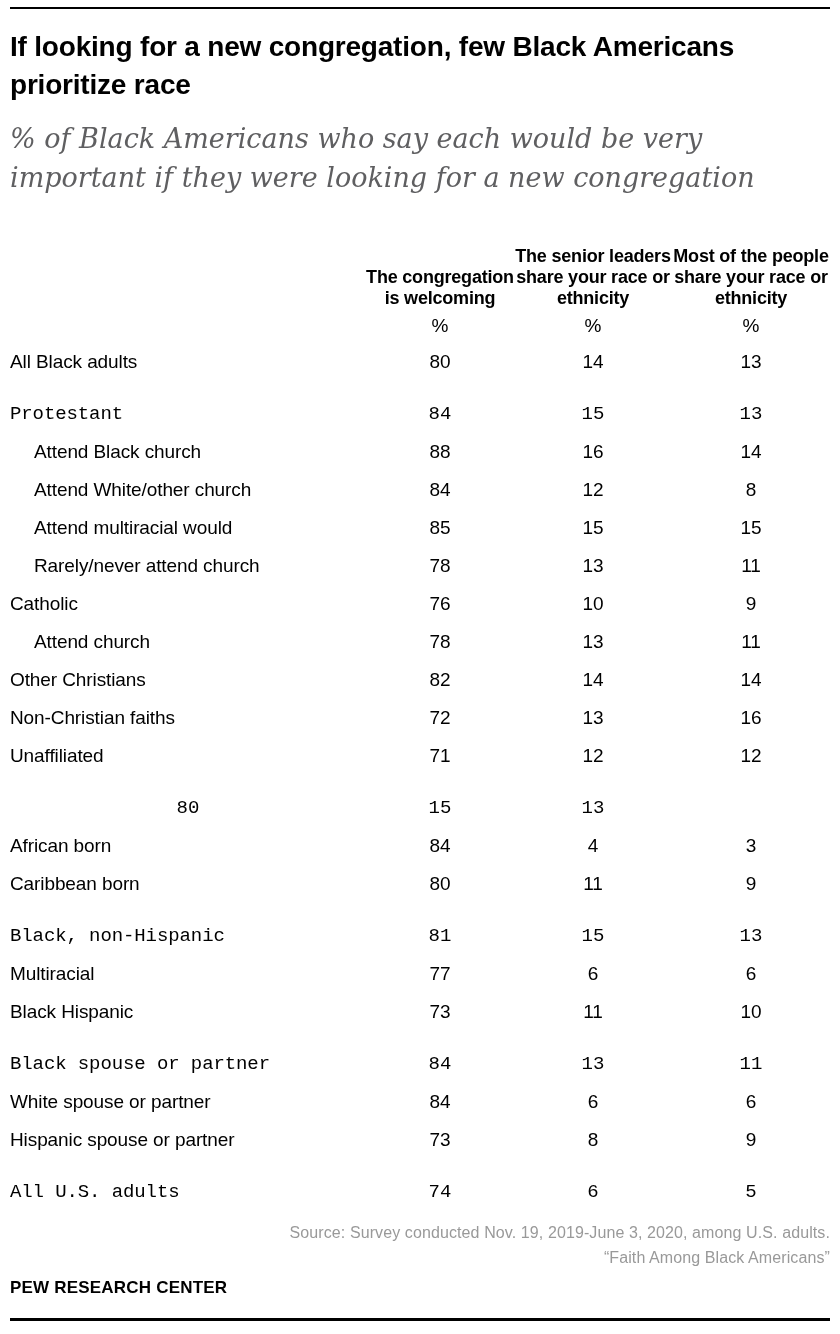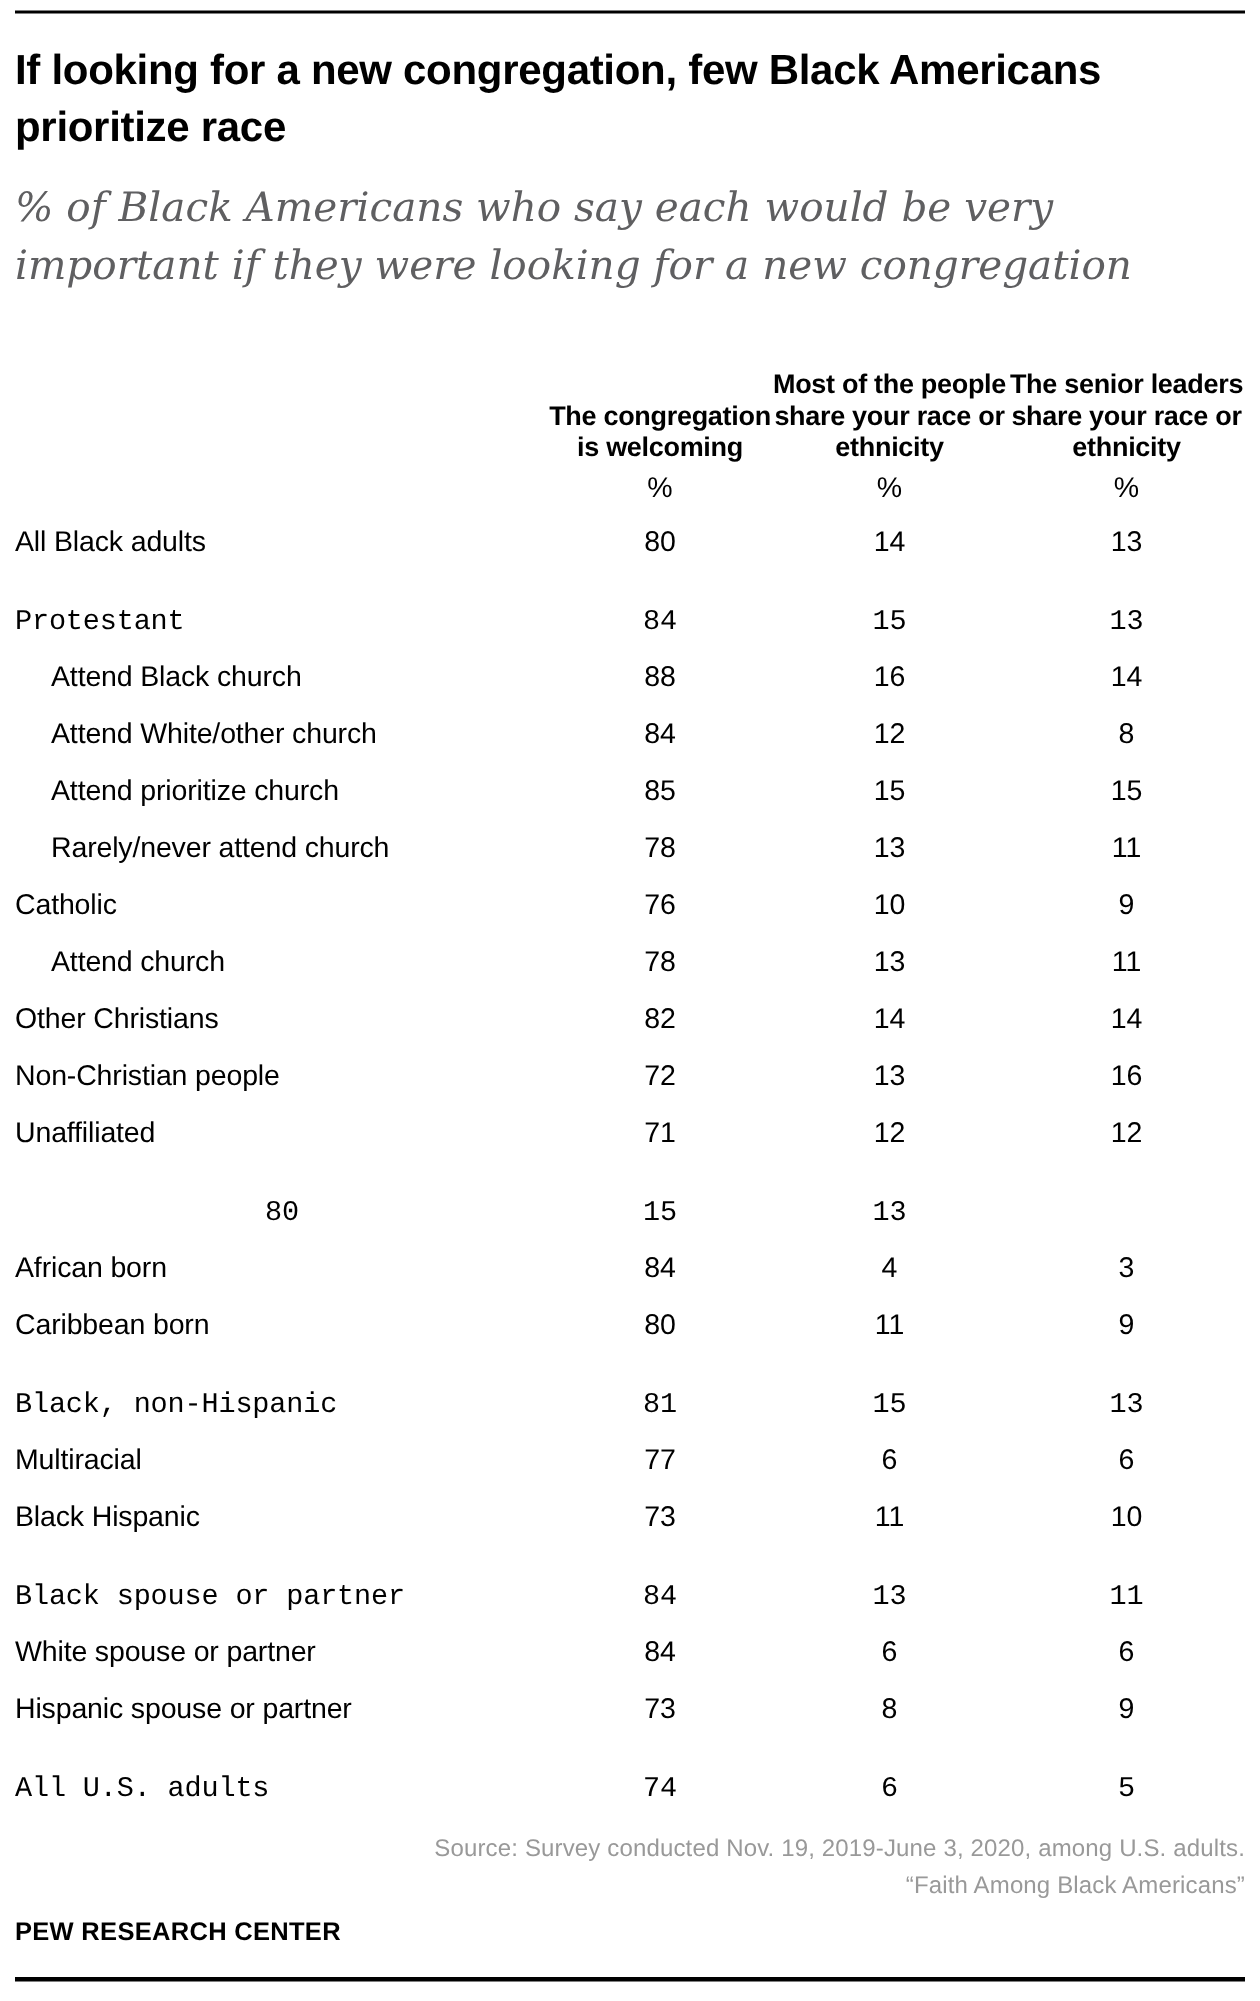--- a/index.html
+++ b/index.html
@@ -108,22 +108,22 @@
 
   <div class="rule-top"></div>
 
   <h1 class="title">If looking for a new congregation, few Black Americans prioritize race</h1>
 
   <p class="subtitle">% of Black Americans who say each would be very important if they were looking for a new congregation</p>
 
   <div class="header-row grid-cols">
     <div class="col-header"></div>
     <div class="col-header">The congregation is welcoming</div>
+    <div class="col-header">The senior leaders share your race or ethnicity</div>
     <div class="col-header">Most of the people share your race or ethnicity</div>
-    <div class="col-header">The senior leaders share your race or ethnicity</div>
   </div>
 
   <div class="unit-row grid-cols">
     <div class="unit-cell"></div>
     <div class="unit-cell">%</div>
     <div class="unit-cell">%</div>
     <div class="unit-cell">%</div>
   </div>
 
   <div class="rows">
@@ -145,21 +145,21 @@
         <div class="cell value">16</div>
         <div class="cell value">14</div>
       </div>
       <div class="row">
         <div class="cell label indent">Attend White/other church</div>
         <div class="cell value">84</div>
         <div class="cell value">12</div>
         <div class="cell value">8</div>
       </div>
       <div class="row">
-        <div class="cell label indent">Attend prioritize church</div>
+        <div class="cell label indent">Attend multiracial would</div>
         <div class="cell value">85</div>
         <div class="cell value">15</div>
         <div class="cell value">15</div>
       </div>
       <div class="row">
         <div class="cell label indent">Rarely/never attend church</div>
         <div class="cell value">78</div>
         <div class="cell value">13</div>
         <div class="cell value">11</div>
       </div>
@@ -175,21 +175,21 @@
         <div class="cell value">13</div>
         <div class="cell value">11</div>
       </div>
       <div class="row">
         <div class="cell label">Other Christians</div>
         <div class="cell value">82</div>
         <div class="cell value">14</div>
         <div class="cell value">14</div>
       </div>
       <div class="row">
-        <div class="cell label">Non-Christian people</div>
+        <div class="cell label">Non-Christian faiths</div>
         <div class="cell value">72</div>
         <div class="cell value">13</div>
         <div class="cell value">16</div>
       </div>
       <div class="row">
         <div class="cell label">Unaffiliated</div>
         <div class="cell value">71</div>
         <div class="cell value">12</div>
         <div class="cell value">12</div>
       </div>

